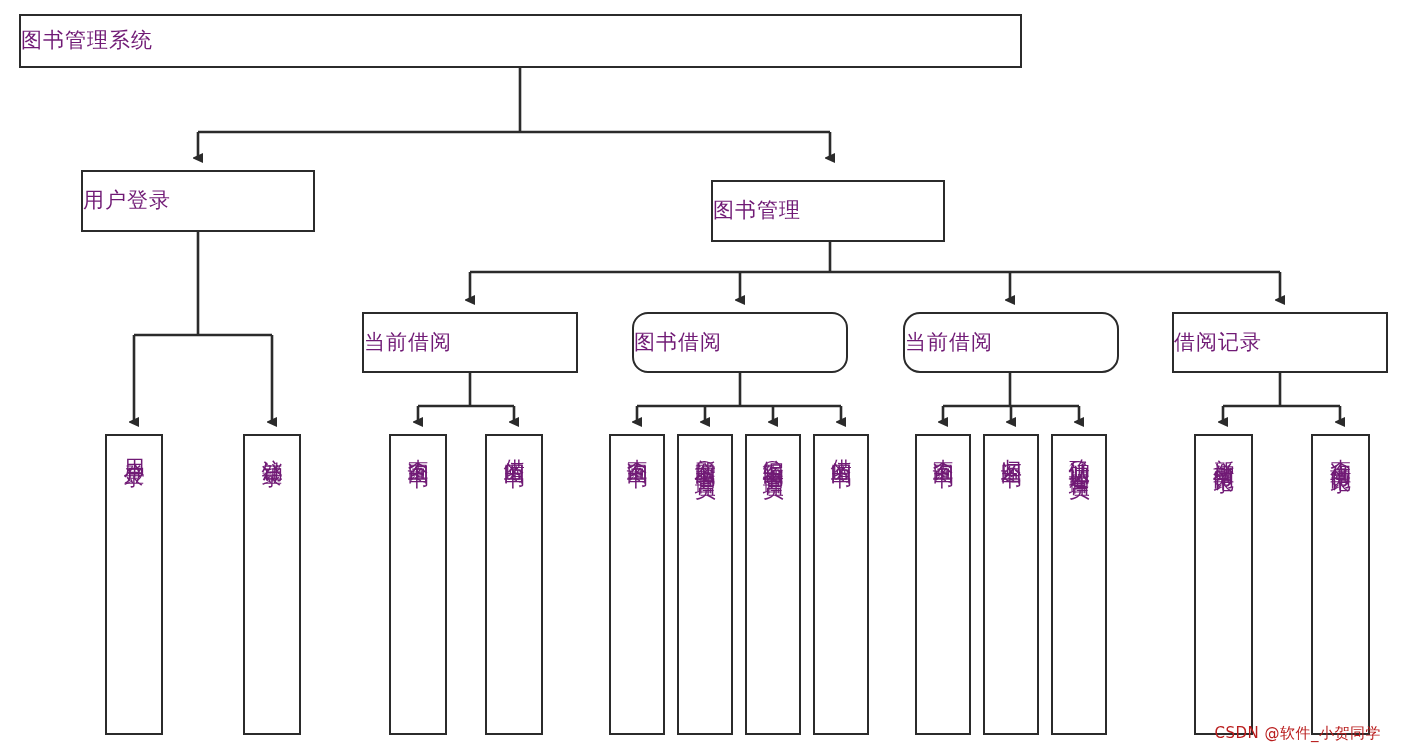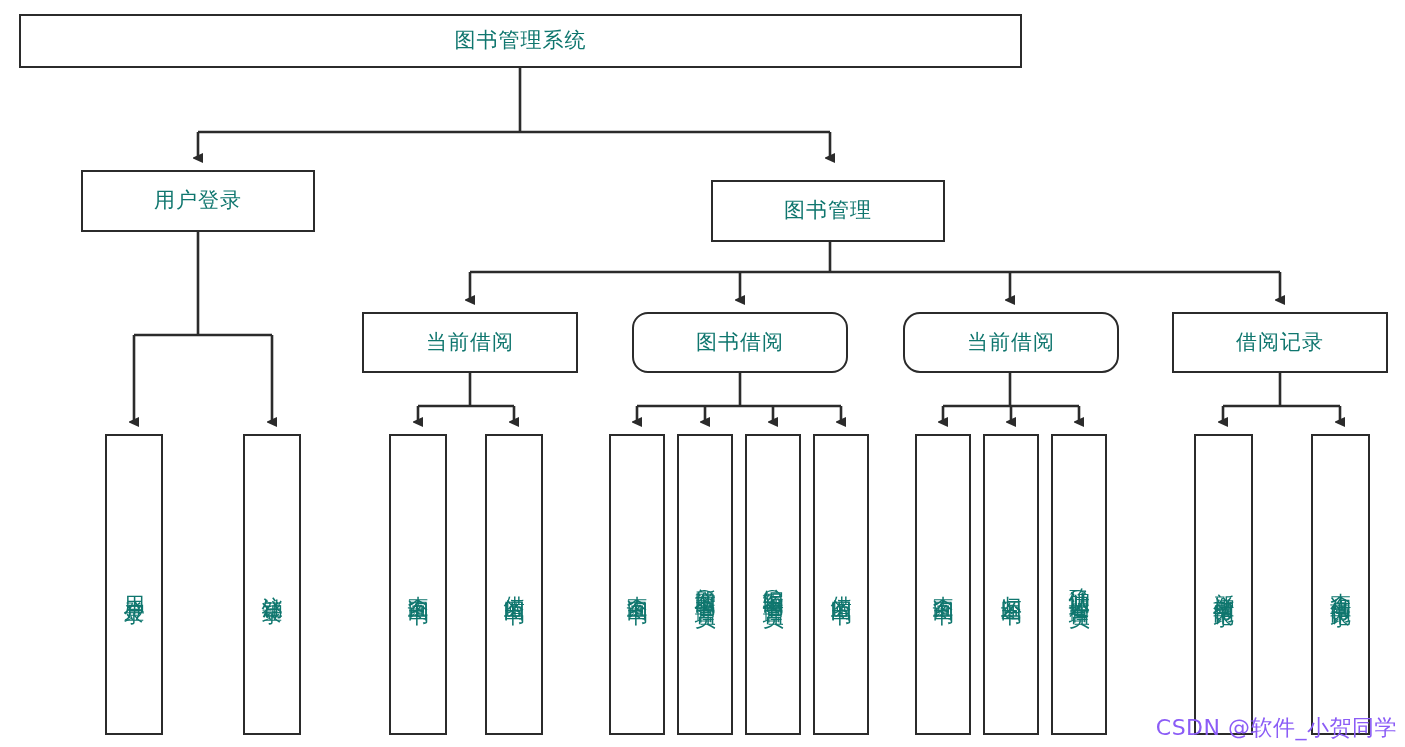--- a/index.html
+++ b/index.html
@@ -26,22 +26,22 @@
     height: 747px;
     pointer-events: none;
   }
   .node {
     position: absolute;
     box-sizing: border-box;
     border: 2px solid #2b2b2b;
     background: #ffffff;
     display: flex;
     align-items: center;
-    justify-content: center;
-    color: #0f766e;
+    justify-content: flex-start;
+    color: #701a75;
   }
   .node.horiz {
     font-size: 21px;
     letter-spacing: 1px;
     line-height: 1.2;
     white-space: nowrap;
   }
   .node.vert {
     writing-mode: vertical-rl;
     text-orientation: upright;
@@ -51,24 +51,24 @@
     padding: 6px 0;
     white-space: nowrap;
   }
   .node.vert .vlabel {
     writing-mode: vertical-rl;
     text-orientation: upright;
     display: block;
   }
   .watermark {
     position: absolute;
-    right: 8px;
+    right: 24px;
     bottom: 4px;
-    font-size: 22px;
-    color: #8b5cf6;
+    font-size: 15px;
+    color: #b91c1c;
     letter-spacing: 0.5px;
     white-space: nowrap;
     font-family: "DejaVu Sans", "Liberation Sans", sans-serif;
   }
 </style>
 </head>
 <body>
 
 <div id="canvas">
 

